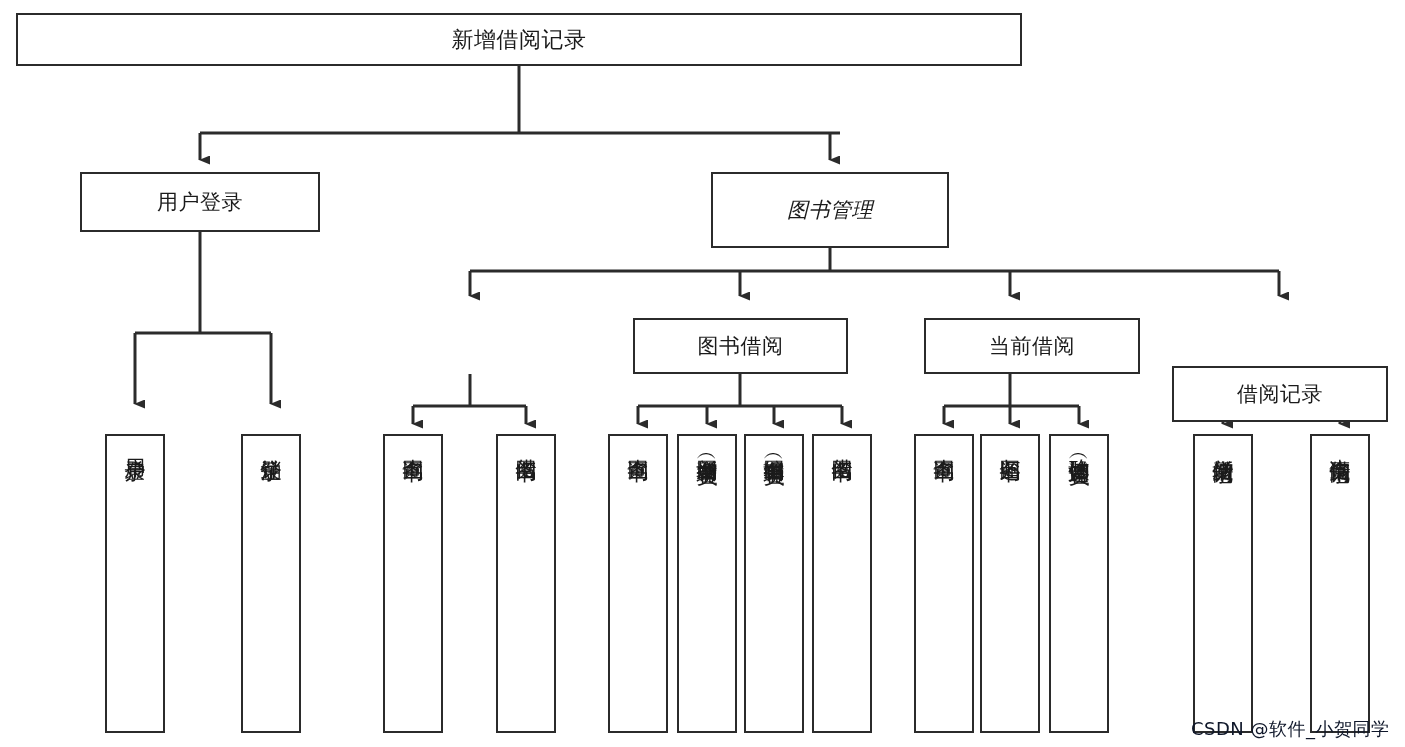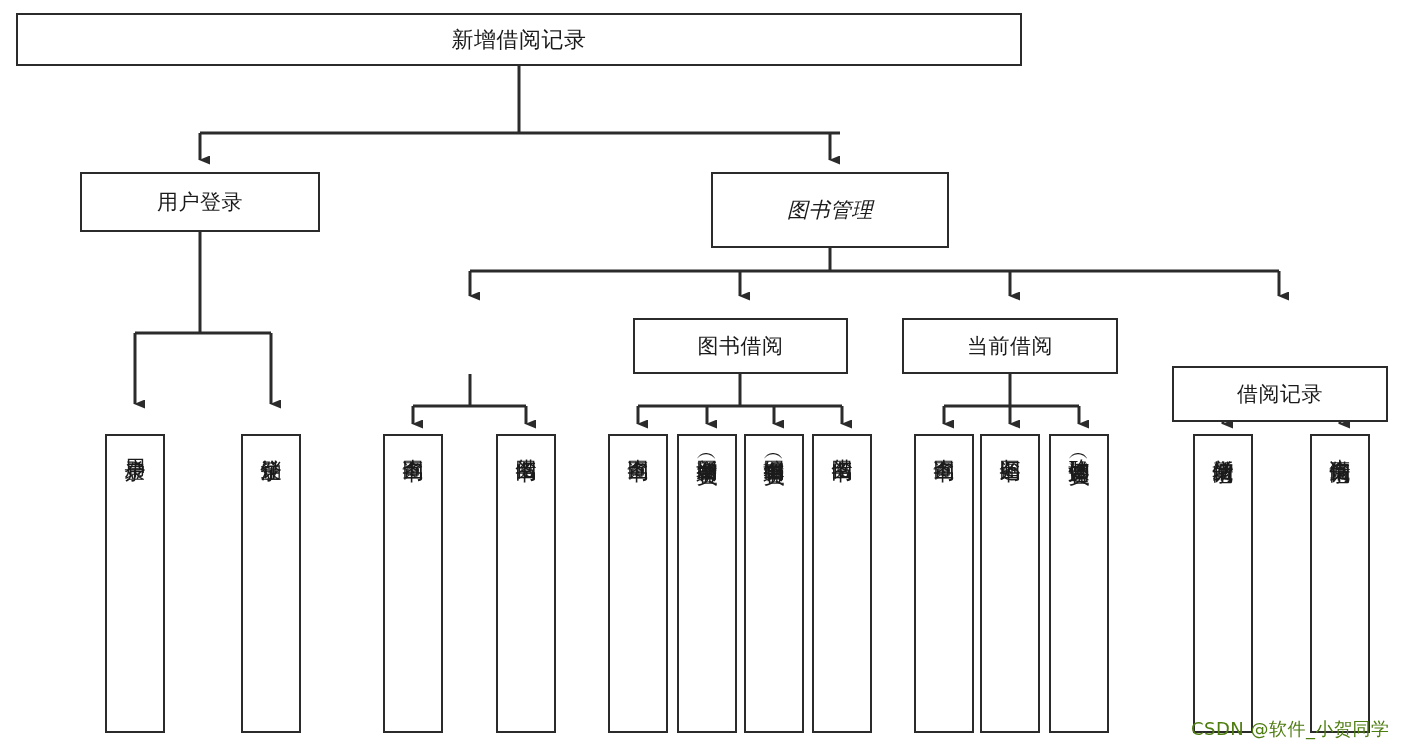--- a/index.html
+++ b/index.html
@@ -57,21 +57,21 @@
     writing-mode: vertical-rl;
     text-orientation: upright;
     font-size: 21px;
     line-height: 1.05;
     letter-spacing: 1px;
     margin: 0 auto;
   }
   .watermark {
     position: absolute;
     font-size: 18px;
-    color: #4d7c0f;
+    color: #0f172a;
     white-space: nowrap;
     letter-spacing: 0.5px;
     font-family: "DejaVu Sans", "Liberation Sans", sans-serif;
   }
 </style>
 </head>
 <body>
 
 <div id="canvas">
 
@@ -135,21 +135,21 @@
 
   <div class="node horizontal" style="left:711px; top:172px; width:238px; height:76px;font-style:italic;">
     <span class="label">图书管理</span>
   </div>
 
 
   <div class="node horizontal" style="left:633px; top:318px; width:215px; height:56px;font-family:Liberation Serif, serif;">
     <span class="label">图书借阅</span>
   </div>
 
-  <div class="node horizontal" style="left:902px; top:318px; width:216px; height:56px;font-family:Liberation Serif, serif;">
+  <div class="node horizontal" style="left:924px; top:318px; width:216px; height:56px;font-family:Liberation Serif, serif;">
     <span class="label">当前借阅</span>
   </div>
 
   <div class="node horizontal" style="left:1172px; top:318px; width:216px; height:56px;margin-top:48px;">
     <span class="label">借阅记录</span>
   </div>
 
   <div class="node vertical" style="left:105px; top:434px; width:60px; height:299px;">
     <span class="label">用户登录</span>
   </div>

